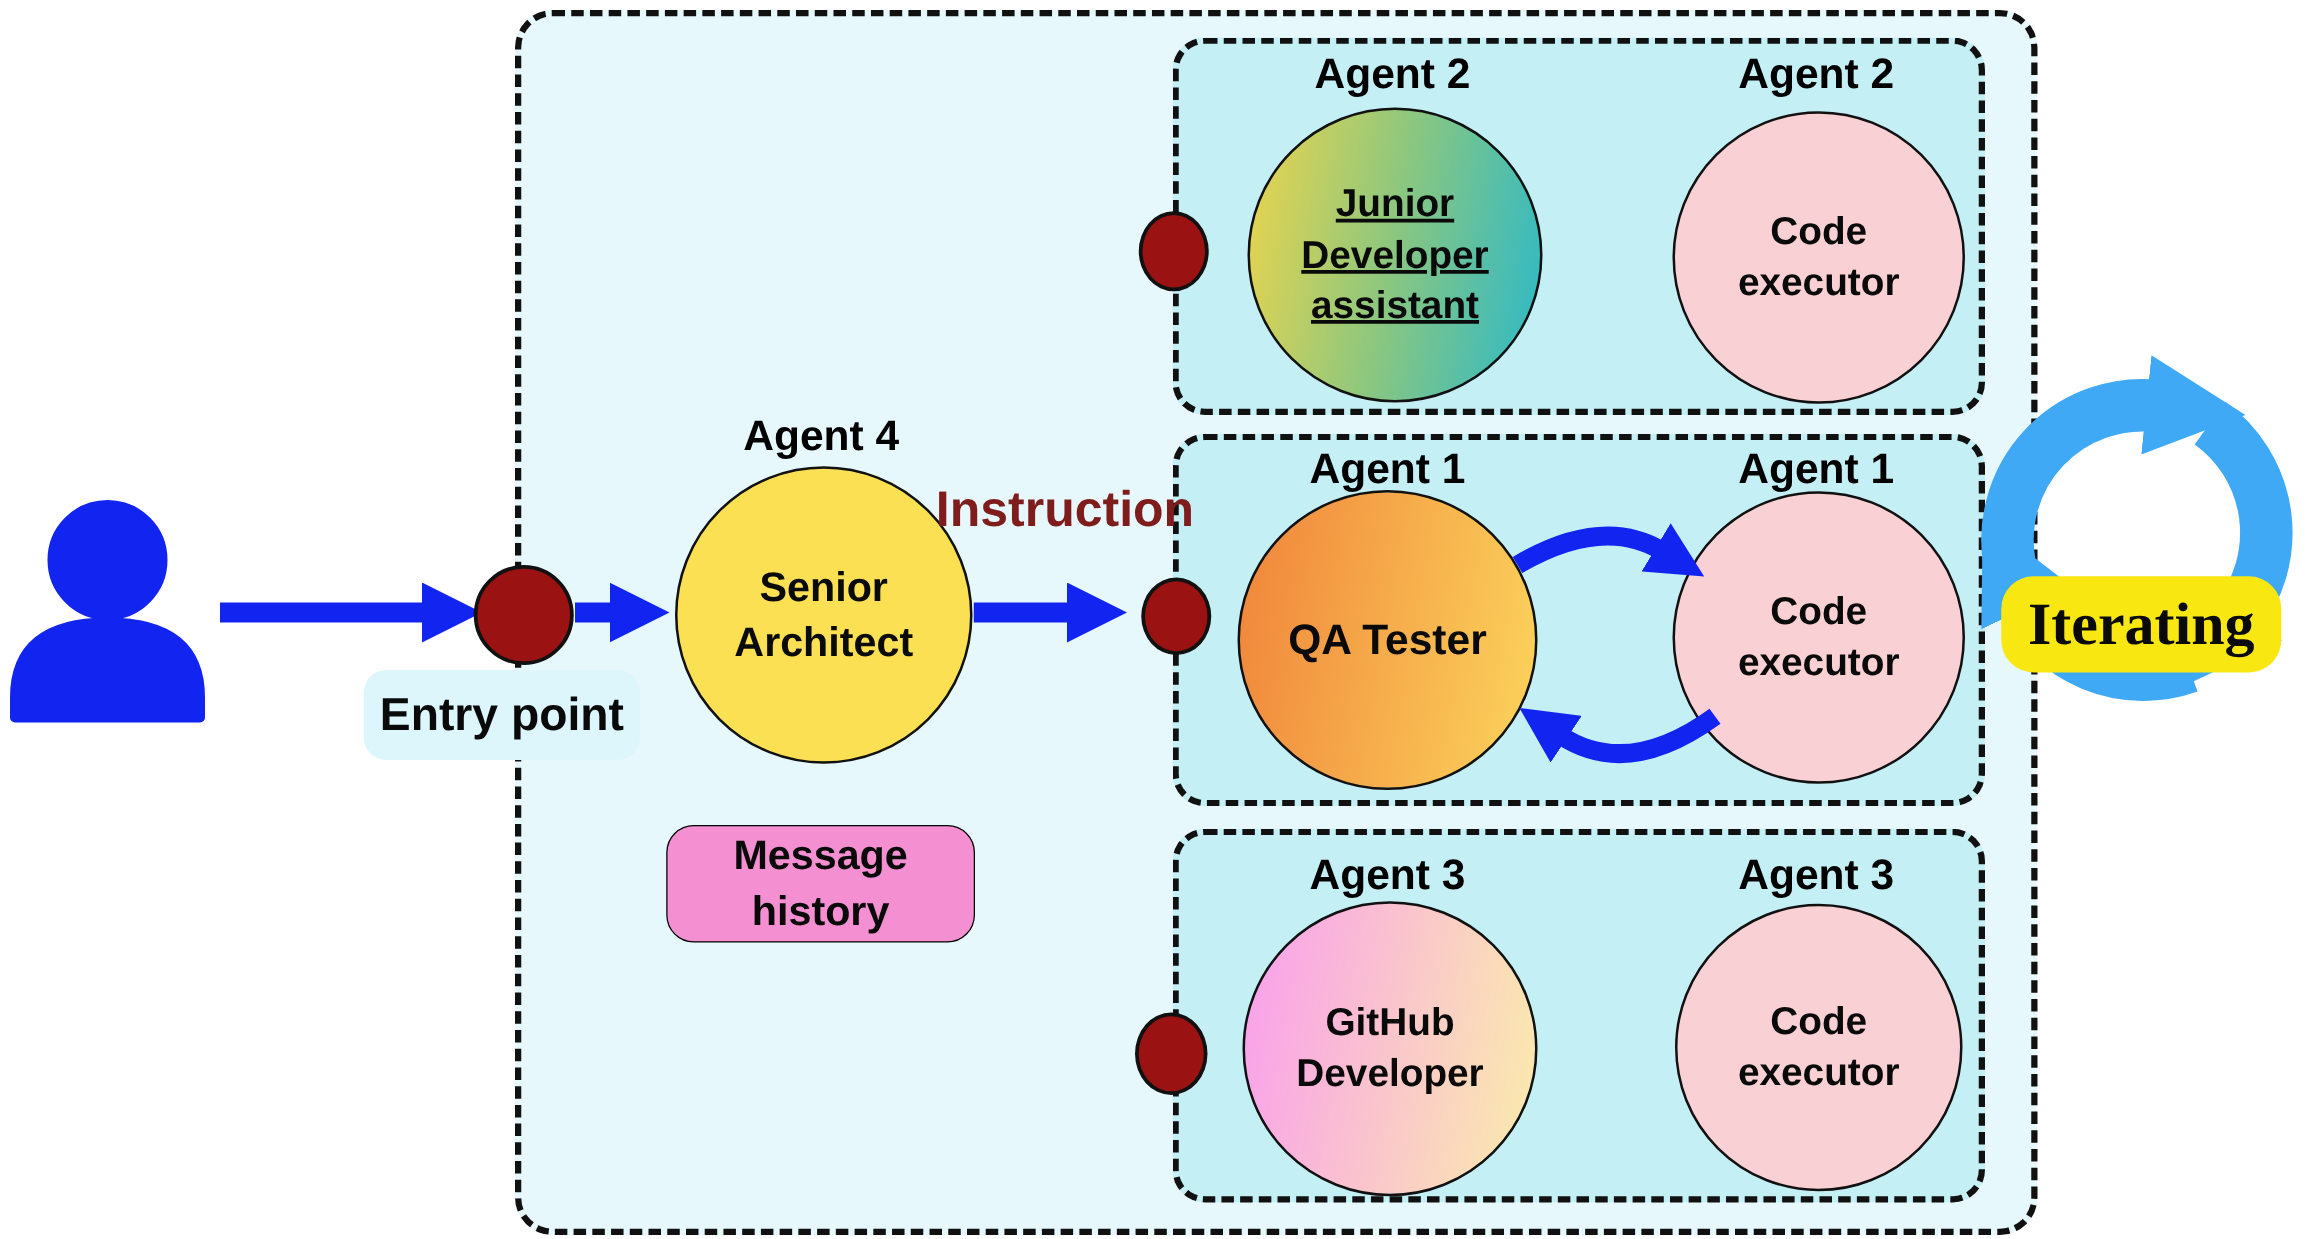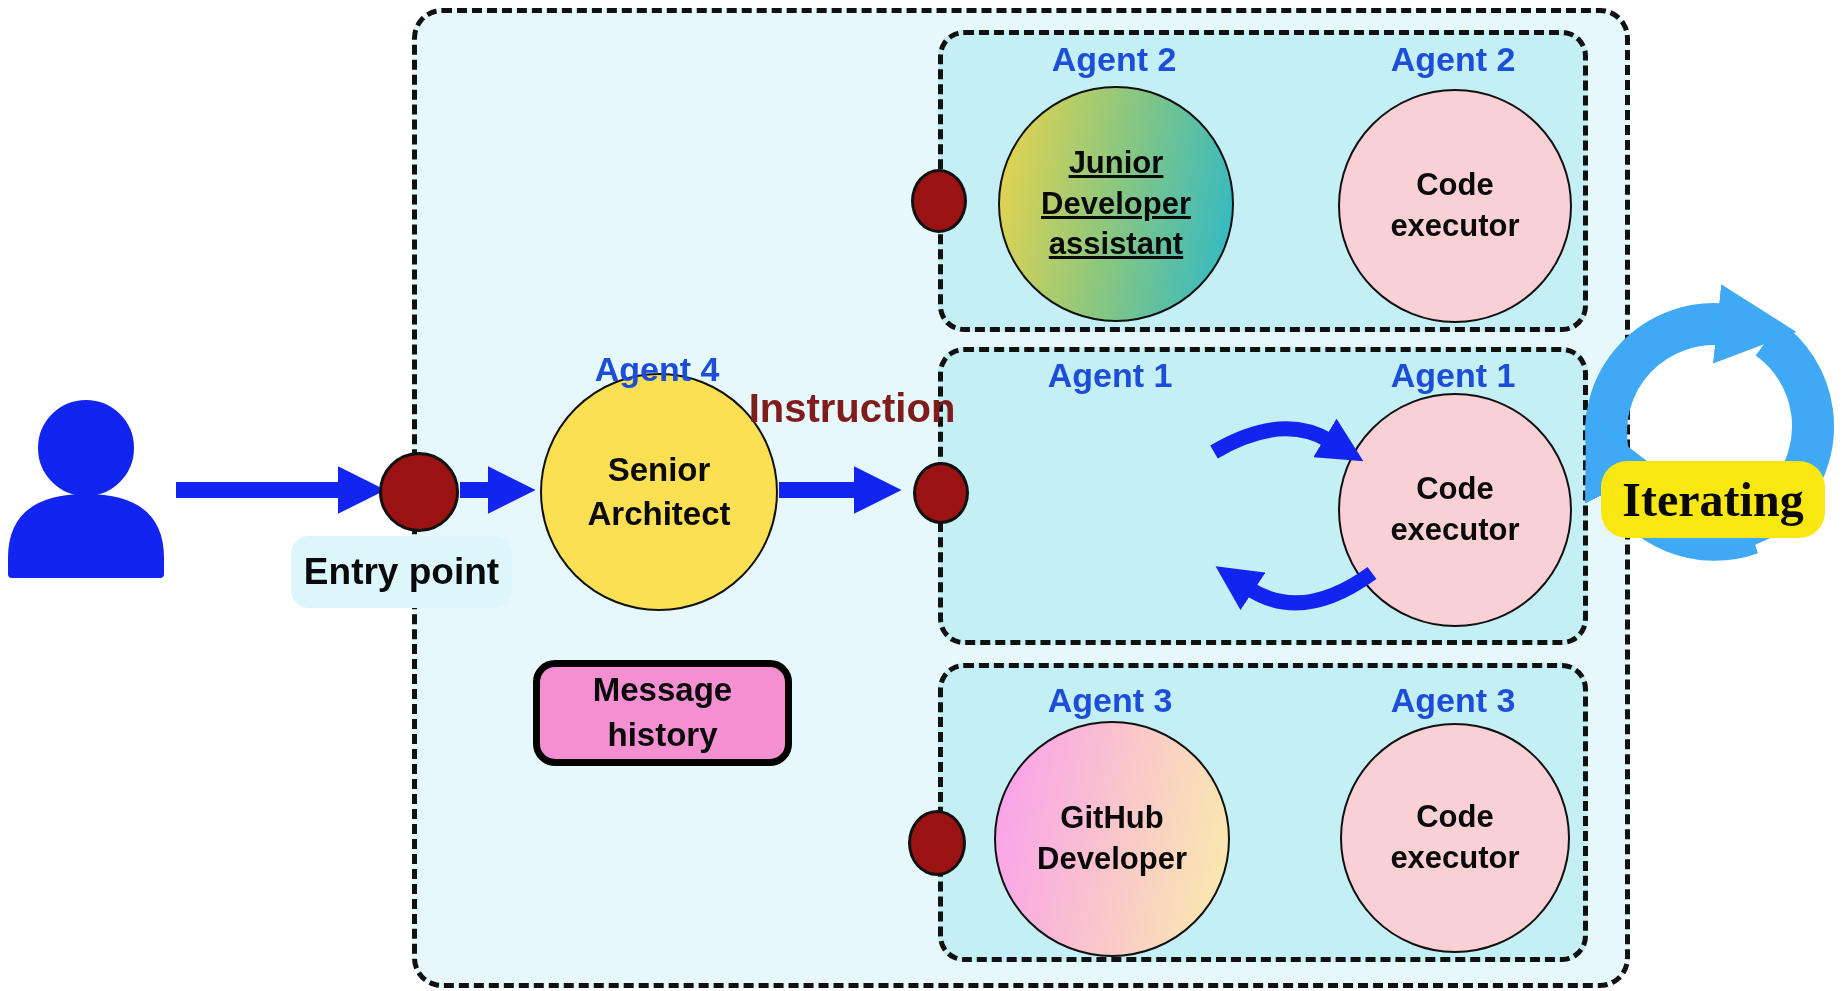--- a/index.html
+++ b/index.html
@@ -32,41 +32,41 @@
   .c-ce2{left:1338px;top:89px;width:230px;height:230px;background:#F9D0D4;}
   .c-qa{left:990px;top:392px;width:236px;height:236px;font-size:34px;
         background:linear-gradient(100deg,#F0853B 2%,#FBD35B 98%);}
   .c-ce1{left:1338px;top:393px;width:230px;height:230px;background:#F9D0D4;}
   .c-ghd{left:994px;top:721px;width:232px;height:232px;
          background:linear-gradient(100deg,#F9A0EC 2%,#FAEBAC 98%);}
   .c-ce3{left:1340px;top:723px;width:226px;height:226px;background:#F9D0D4;}
   
   .agent-label{
     position:absolute;transform:translateX(-50%);font-weight:800;font-size:34px;
-    color:#1d4ed8;z-index:4;white-space:nowrap;text-align:center;
+    color:#000000;z-index:4;white-space:nowrap;text-align:center;
   }
   
   .dot{position:absolute;background:#9A1211;border:3px solid #111;border-radius:50%;z-index:5;}
   .dot-entry{left:379px;top:452px;width:74px;height:74px;}
   .dot-a2{left:911px;top:169px;width:50px;height:58px;}
   .dot-a1{left:913px;top:462px;width:50px;height:56px;}
   .dot-a3{left:908px;top:810px;width:52px;height:60px;}
   
   .entry-label{
     position:absolute;left:291px;top:536px;width:221px;height:72px;
     background:#DCF6FB;border-radius:18px;display:flex;align-items:center;justify-content:center;
     font-weight:800;font-size:37px;z-index:6;
   }
   .instruction-label{
     position:absolute;left:852px;top:386px;transform:translateX(-50%);
     font-weight:800;font-size:40px;color:#7f1d1d;z-index:4;white-space:nowrap;
   }
   .message-history{
     position:absolute;left:533px;top:660px;width:245px;height:92px;
-    background:#F48FD2;border:7px solid #000000;border-radius:22px;
+    background:#F48FD2;border:1px solid #000000;border-radius:22px;
     display:flex;align-items:center;justify-content:center;text-align:center;
     font-weight:700;font-size:33px;line-height:1.35;white-space:pre-line;z-index:4;
   }
   .iterating-badge{
     position:absolute;left:1601px;top:461px;width:224px;height:77px;
     background:#F8E711;border-radius:26px;display:flex;align-items:center;justify-content:center;
     font-weight:800;font-size:48px;z-index:7;font-family:Liberation Serif, serif;
   }
   
   #overlay{position:absolute;left:0;top:0;width:1848px;height:991px;z-index:3;pointer-events:none;}
@@ -104,35 +104,36 @@
     <path d="M1214 452 Q1282 412 1330 441" stroke="#1224EF" stroke-width="15" fill="none" marker-end="url(#ah)"></path>
     <path d="M1372 573 Q1302 624 1248 588" stroke="#1224EF" stroke-width="15" fill="none" marker-end="url(#ah)"></path>
 
     <g stroke="#3FA9F5" stroke-width="42" fill="none">
       <path d="M1607.6 450.8 A108 108 0 0 1 1725 324.7" marker-end="url(#ahc)"></path>
       <path d="M1768 338.5 A108 108 0 0 1 1789.4 493.7" marker-end="url(#ahc)"></path>
       <path d="M1751 533.5 A108 108 0 0 1 1617.5 478.9" marker-end="url(#ahc)"></path>
     </g>
   </svg>
 
-  <div class="agent-label" style="left:657px;top:350px;">Agent 4</div>
+  <div class="agent-label" style="left:657px;top:330px;">Agent 4</div>
   <div class="agent-label" style="left:1114px;top:40px;">Agent 2</div>
   <div class="agent-label" style="left:1453px;top:40px;">Agent 2</div>
   <div class="agent-label" style="left:1110px;top:356px;">Agent 1</div>
   <div class="agent-label" style="left:1453px;top:356px;">Agent 1</div>
   <div class="agent-label" style="left:1110px;top:681px;">Agent 3</div>
   <div class="agent-label" style="left:1453px;top:681px;">Agent 3</div>
 
   <div class="circle c-agent4">Senior
 Architect</div>
   <div class="circle c-jda">Junior
 Developer
 assistant</div>
   <div class="circle c-ce2">Code
 executor</div>
+  <div class="circle c-qa">QA Tester</div>
   <div class="circle c-ce1">Code
 executor</div>
   <div class="circle c-ghd">GitHub
 Developer</div>
   <div class="circle c-ce3">Code
 executor</div>
 
   <div class="dot dot-entry"></div>
   <div class="dot dot-a2"></div>
   <div class="dot dot-a1"></div>

